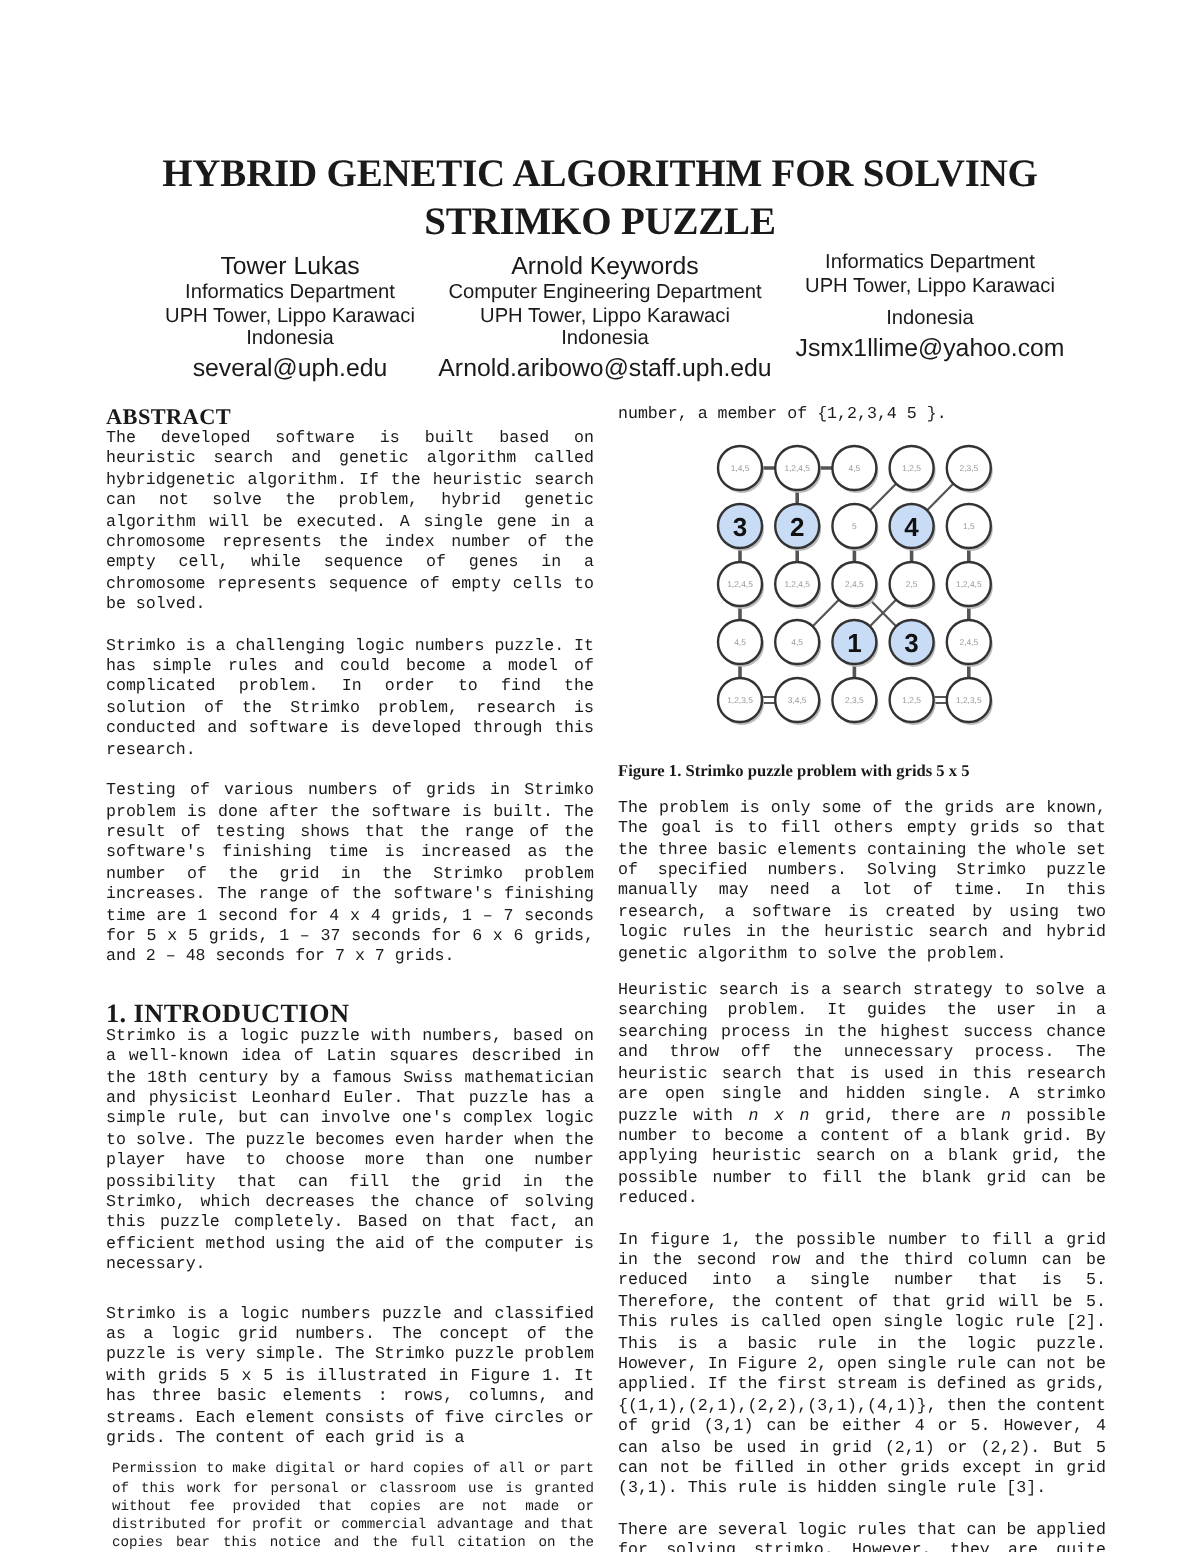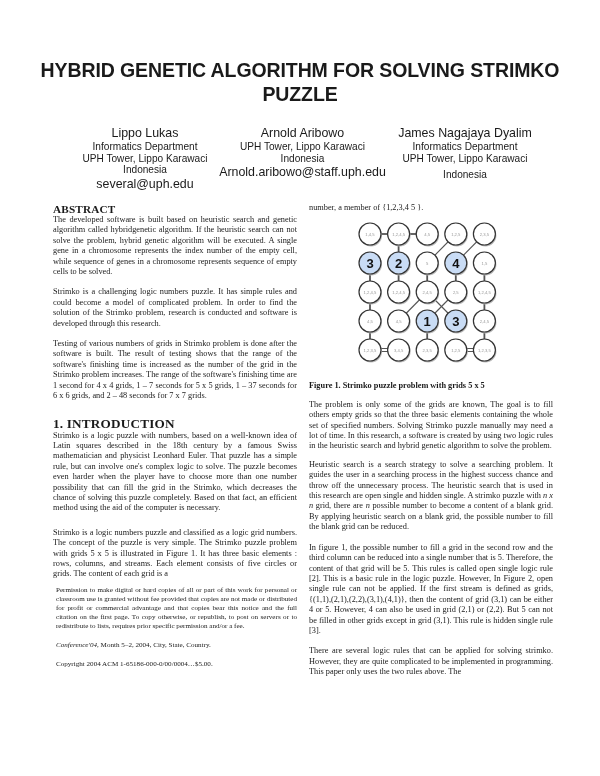--- a/index.html
+++ b/index.html
@@ -1,72 +1,74 @@
 <!DOCTYPE html>
 <html><head>
 <meta charset="utf-8">
 <style>
   html, body { margin: 0; padding: 0; background: #ffffff; }
   body { width: 600px; height: 776px; position: relative; overflow: hidden; color: #1a1a1a; }
   .serif { font-family: "Liberation Serif", "DejaVu Serif", serif; }
   .sans { font-family: "Liberation Sans", "DejaVu Sans", sans-serif; }
 
   #title {
-    position: absolute; left: 40px; top: 58px; width: 520px;
+    position: absolute; left: 40px; top: 76px; width: 520px;
     text-align: center; font-weight: bold; font-size: 19.5px; line-height: 24px;
     letter-spacing: -0.1px;
+    font-family: Liberation Serif, serif;
   }
   .author {
     position: absolute; top: 126px; text-align: center;
   }
   .author .name { font-size: 12.4px; line-height: 15px; }
   .author .aff { font-size: 10.1px; line-height: 11.6px; }
   .author .email { font-size: 12.4px; line-height: 15px; margin-top: 1px; }
   #author-1 { left: 60px; width: 170px; }
   #author-2 { left: 210px; width: 185px; }
   #author-3 { left: 380px; width: 170px; }
   #author-3 .country { margin-top: 5px; }
 
   .col { position: absolute; top: 203px; width: 244px; font-size: 8.3px; line-height: 10.4px; text-align: justify; }
   #left-col { left: 53px; }
   #right-col { left: 309px; }
-  .col p { margin: 0 0 10px 0; }
+  .col p { margin: 0 0 10px 0; font-family: Liberation Mono, monospace; }
   .col h2 { margin: 0; font-size: 11.2px; line-height: 12px; font-weight: bold; letter-spacing: 0.2px; }
   .col h2.big { font-size: 13.2px; line-height: 15px; margin-top: 12px; }
   .kw b { font-weight: bold; }
   .footnote { font-size: 7.1px; line-height: 9.1px; margin: 0; text-align: justify; }
   .footnote i { font-style: italic; }
 
   #figure { position: relative; width: 244px; height: 165px; margin: 2px 0 0 0; }
   #figure svg { position: absolute; left: 0; top: 0; }
   #fig-caption { font-weight: bold; font-size: 8.3px; margin: 1px 0 8px 0; }
 </style>
 </head>
 <body>
 
 <div id="title" class="sans">HYBRID GENETIC ALGORITHM FOR SOLVING STRIMKO PUZZLE</div>
 
 <div id="author-1" class="author sans">
-  <div class="name">Lippo Lukas</div>
+  <div class="name">Tower Lukas</div>
   <div class="aff">Informatics Department</div>
   <div class="aff">UPH Tower, Lippo Karawaci</div>
   <div class="aff">Indonesia</div>
   <div class="email">several@uph.edu</div>
 </div>
 <div id="author-2" class="author sans">
-  <div class="name">Arnold Aribowo</div>
+  <div class="name">Arnold Keywords</div>
+  <div class="aff">Computer Engineering Department</div>
   <div class="aff">UPH Tower, Lippo Karawaci</div>
   <div class="aff">Indonesia</div>
   <div class="email">Arnold.aribowo@staff.uph.edu</div>
 </div>
 <div id="author-3" class="author sans">
-  <div class="name">James Nagajaya Dyalim</div>
   <div class="aff">Informatics Department</div>
   <div class="aff">UPH Tower, Lippo Karawaci</div>
   <div class="aff country">Indonesia</div>
+  <div class="email">Jsmx1llime@yahoo.com</div>
 </div>
 
 <div id="left-col" class="col serif">
   <h2>ABSTRACT</h2>
   <p>The developed software is built based on heuristic search and genetic algorithm called hybridgenetic algorithm. If the heuristic search can not solve the problem, hybrid genetic algorithm will be executed. A single gene in a chromosome represents the index number of the empty cell, while sequence of genes in a chromosome represents sequence of empty cells to be solved.</p>
   <p>Strimko is a challenging logic numbers puzzle. It has simple rules and could become a model of complicated problem. In order to find the solution of the Strimko problem, research is conducted and software is developed through this research.</p>
   <p style="margin-bottom:14px;">Testing of various numbers of grids in Strimko problem is done after the software is built. The result of testing shows that the range of the software's finishing time is increased as the number of the grid in the Strimko problem increases. The range of the software's finishing time are 1 second for 4 x 4 grids, 1 – 7 seconds for 5 x 5 grids, 1 – 37 seconds for 6 x 6 grids, and 2 – 48 seconds for 7 x 7 grids.</p>
   <h2 class="big">1.  INTRODUCTION</h2>
   <p style="margin-bottom:14px;">Strimko is a logic puzzle with numbers, based on a well-known idea of Latin squares described in the 18th century by a famous Swiss mathematician and physicist Leonhard Euler. That puzzle has a simple rule, but can involve one's complex logic to solve. The puzzle becomes even harder when the player have to choose more than one number possibility that can fill the grid in the Strimko, which decreases the chance of solving this puzzle completely. Based on that fact, an efficient method using the aid of the computer is necessary.</p>
   <p style="margin-bottom:6px;">Strimko is a logic numbers puzzle  and classified as a logic grid numbers. The concept of the puzzle is very simple. The Strimko puzzle problem with grids 5 x 5 is illustrated in Figure 1. It has three basic elements : rows, columns, and streams. Each element consists of five circles or grids. The content of each grid is a</p>

